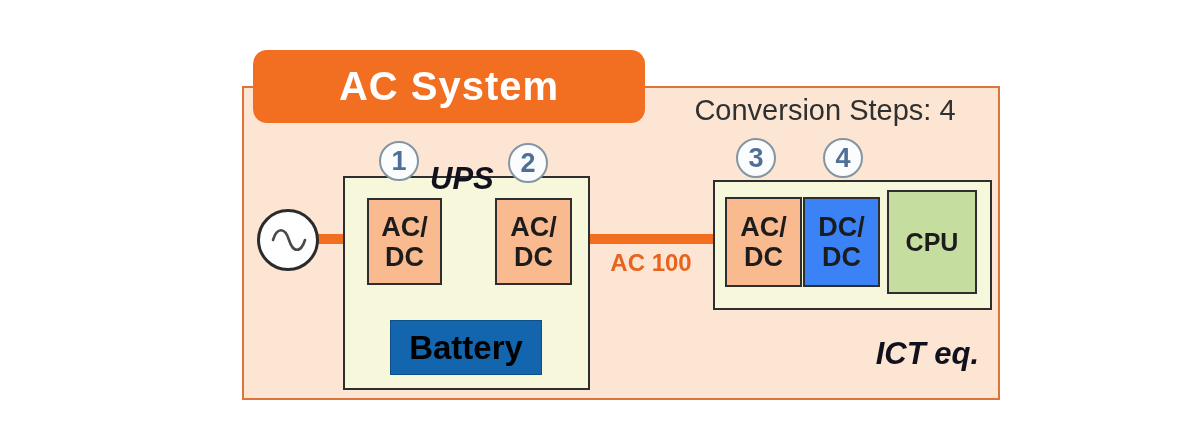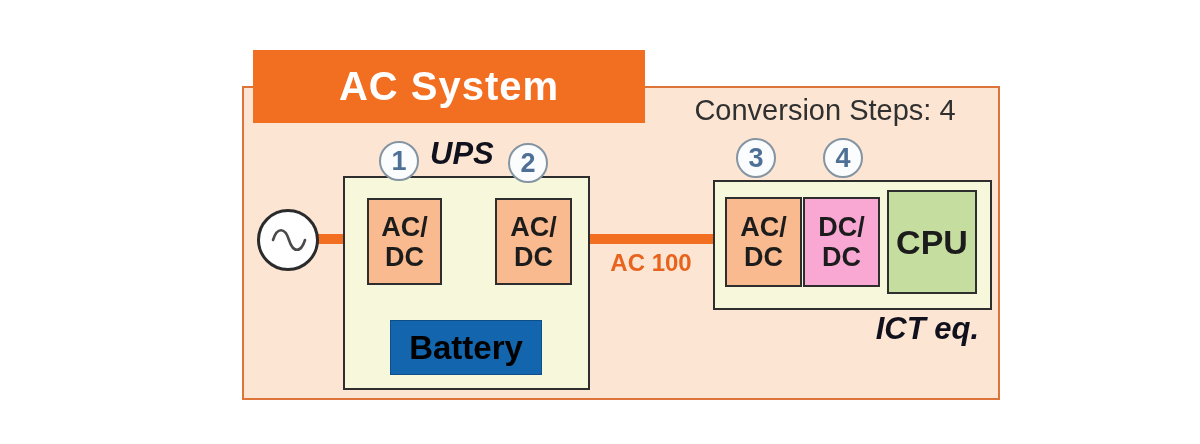--- a/index.html
+++ b/index.html
@@ -8,39 +8,39 @@
     font-family:"Liberation Sans", sans-serif;
   }
   
   .panel{
     position:absolute;left:242px;top:86px;width:754px;height:310px;
     background:#fce6d3;border:2px solid #dd7439;
   }
   
   .banner{
     position:absolute;left:253px;top:50px;width:392px;height:73px;
-    background:#f26e21;display:flex;align-items:center;justify-content:center;
+    background:#f26e21;display:flex;align-items:center;justify-content:center;border-radius:14px;
   }
   .banner span{color:#ffffff;font-size:40px;font-weight:bold;letter-spacing:1px;}
   
   .conv{
     position:absolute;left:660px;top:94px;width:330px;height:32px;
     color:#303030;font-size:29px;text-align:center;white-space:nowrap;
   }
   
   .group-box{position:absolute;background:#f7f7dc;border:2px solid #2e2e2e;}
   .conv-box{
     position:absolute;border:2px solid #2e2e2e;display:flex;flex-direction:column;
     align-items:center;justify-content:center;font-weight:bold;color:#1c1c1c;
     font-size:27px;line-height:30px;text-align:center;
   }
   .fill-salmon{background:#f9ba8f;}
-  .fill-bluegray{background:#f9a8d4;}
+  .fill-bluegray{background:#3b82f6;}
   .fill-green{background:#c5dd9e;}
-  .cpu-box{font-size:34px;}
+  .cpu-box{font-size:25px;}
   
   .battery{
     position:absolute;left:390px;top:320px;width:150px;height:53px;
     background:#1366ad;border:1px solid #0d4f88;display:flex;align-items:center;justify-content:center;
   }
   .battery span{color:#000000;font-size:33px;font-weight:bold;}
   
   .wire{position:absolute;}
   .wire-orange{background:#f26e21;}
   .wire-blue{background:#1366ad;}
@@ -53,20 +53,21 @@
   
   .step{
     position:absolute;width:40px;height:40px;border-radius:50%;box-sizing:border-box;
     background:#fafcfd;border:2px solid #8494a2;display:flex;align-items:center;justify-content:center;
     color:#4f7096;font-size:27px;font-weight:bold;
   }
   
   .ital{
     position:absolute;color:#11111e;font-weight:bold;font-style:italic;font-size:31px;
     white-space:nowrap;
+    margin-top:25px;
   }
   
   .volt{
     position:absolute;left:586px;top:248px;width:130px;
     color:#e8641e;font-weight:bold;font-size:24px;line-height:30px;text-align:center;
     white-space:nowrap;
   }
 </style>
 </head>
 <body>

